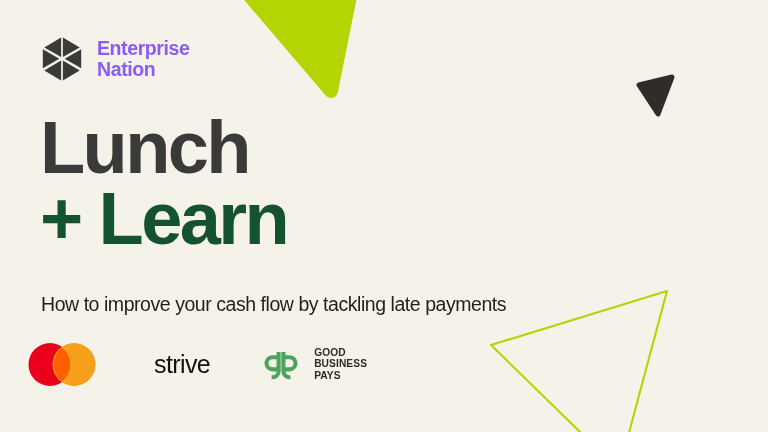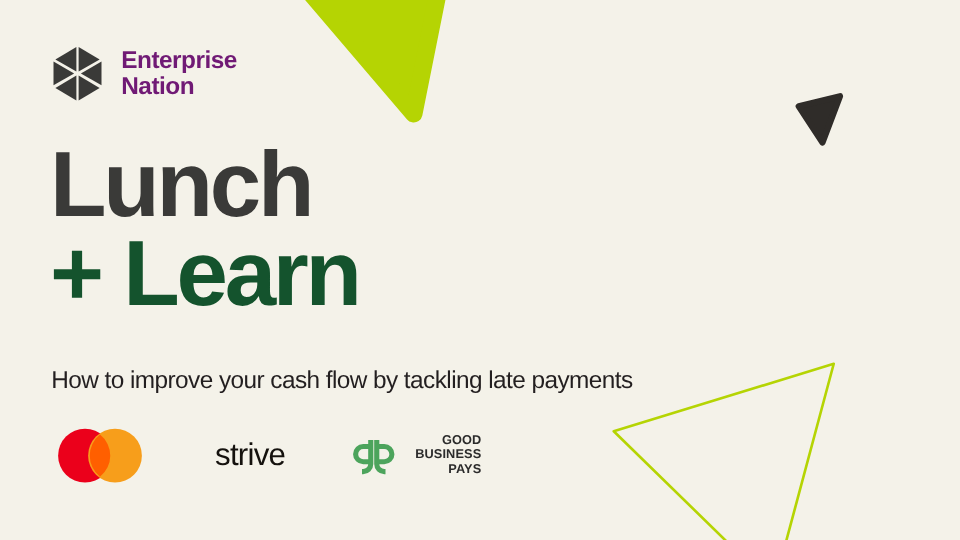--- a/index.html
+++ b/index.html
@@ -43,21 +43,21 @@
     width: 44px;
     height: 46px;
     display: block;
     flex: 0 0 auto;
   }
   .brand-word {
     font-family: "Liberation Sans", sans-serif;
     font-weight: bold;
     font-size: 19.5px;
     line-height: 21px;
-    color: #701a75;
+    color: #8b5cf6;
     letter-spacing: -0.4px;
     white-space: pre-line;
   }
 
   
   .headline {
     position: absolute;
     left: 40px;
     top: 112px;
     font-family: "Liberation Sans", sans-serif;
@@ -79,26 +79,25 @@
     line-height: 24px;
     color: #231F20;
     letter-spacing: -0.45px;
     white-space: nowrap;
     margin-top: 19px;
   }
 
   
   .partners {
     position: absolute;
-    left: 44px;
+    left: 26px;
     top: 338px;
     height: 52px;
     display: flex;
     align-items: center;
-    text-align: right;
   }
   .partner { display: flex; align-items: center; height: 52px; }
   .partner-mc      { width: 72px; }
   .partner-strive  { margin-left: 56px; }
   .partner-gbp     { margin-left: 50px; display: flex; align-items: center; gap: 12px; }
 
   .strive-word {
     font-family: "Liberation Sans", sans-serif;
     font-size: 25px;
     font-weight: normal;

